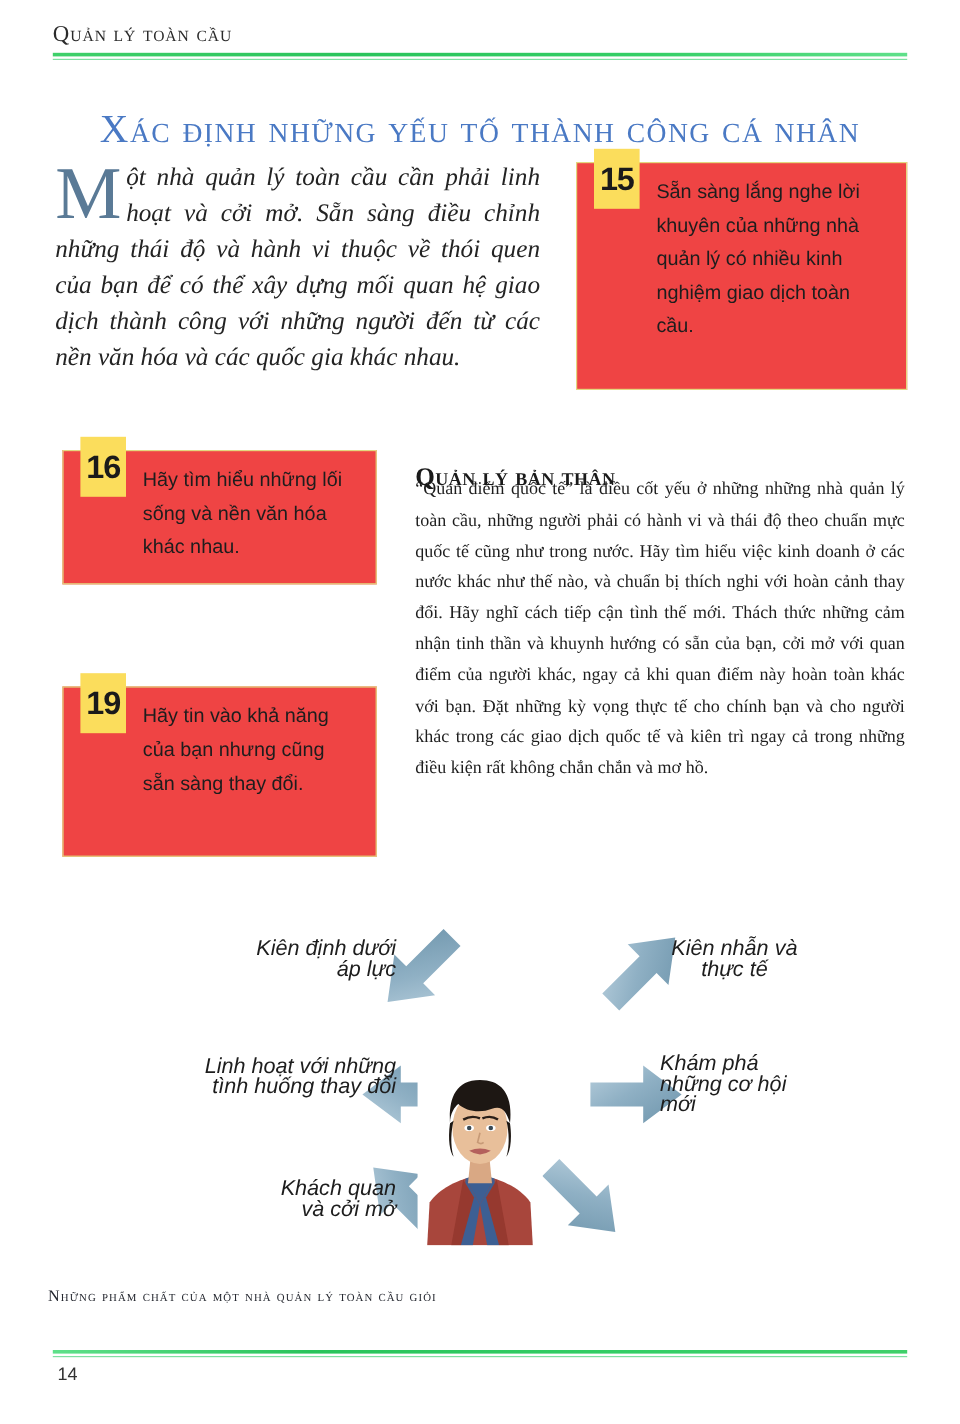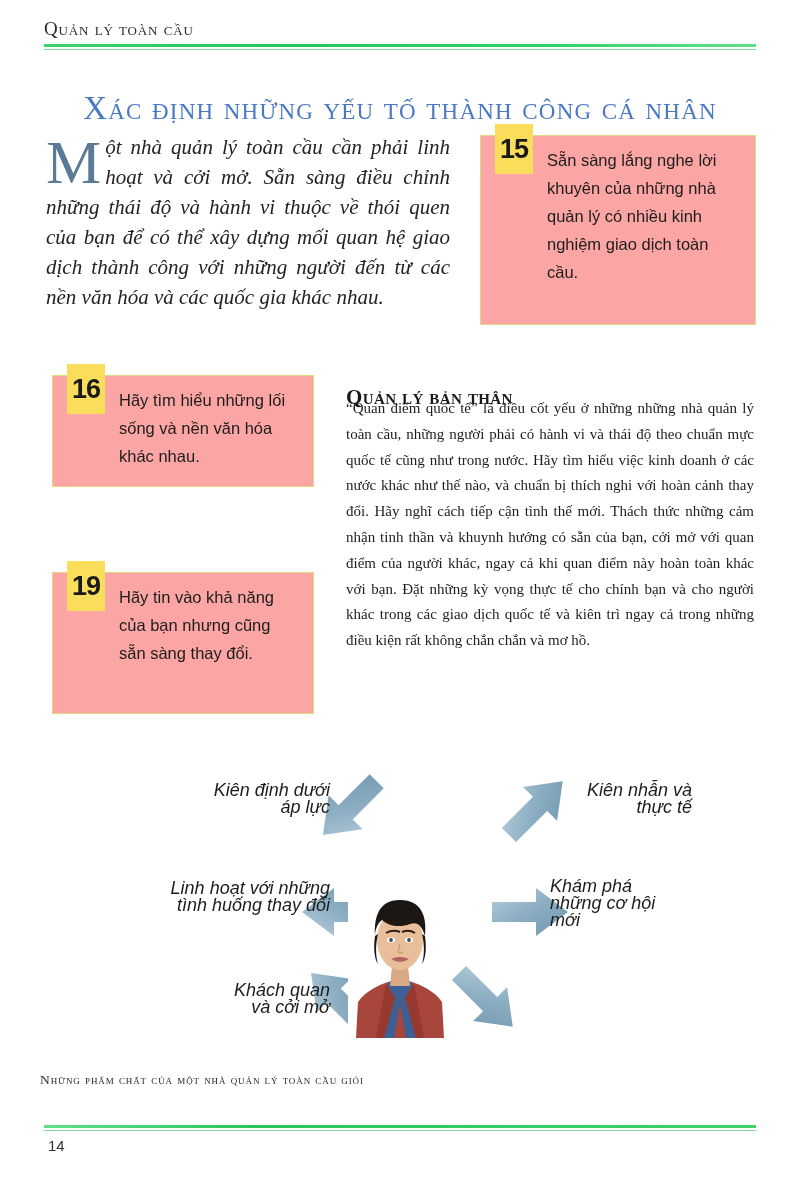--- a/index.html
+++ b/index.html
@@ -81,21 +81,21 @@
     font-size: 62px;
     line-height: 52px;
     padding: 4px 4px 0 0;
     color: #5a7a96;
     font-family: "Liberation Serif", serif;
   }
 
   
   .tipbox {
     position: absolute;
-    background: #fca5a5;
+    background: #ef4444;
     border: 1px solid #e3d77f;
     box-sizing: border-box;
     padding-left: 39px;
   }
   .tipbox .badge {
     position: absolute;
     left: 14px;
     top: -12px;
     width: 38px;
     height: 50px;
@@ -165,21 +165,21 @@
   .diagram-label {
     position: absolute;
     font-family: "Liberation Sans", sans-serif;
     font-style: italic;
     font-size: 18px;
     line-height: 17px;
     color: #1d1d1d;
     white-space: pre-line;
   }
   #lbl-tl { left: 150px; top: 22px; width: 140px; text-align: right; }
-  #lbl-tr { left: 492px; top: 22px; width: 160px; text-align: right; }
+  #lbl-tr { left: 492px; top: 22px; width: 160px; text-align: center; }
   #lbl-ml { left: 120px; top: 120px; width: 170px; text-align: right; }
   #lbl-mr { left: 510px; top: 118px; width: 160px; text-align: left; }
   #lbl-bl { left: 140px; top: 222px; width: 150px; text-align: right; }
   #lbl-br { left: 500px; top: 222px; width: 160px; text-align: left; }
 
   .caption {
     position: absolute;
     left: 40px;
     top: 1072px;
     width: 720px;

